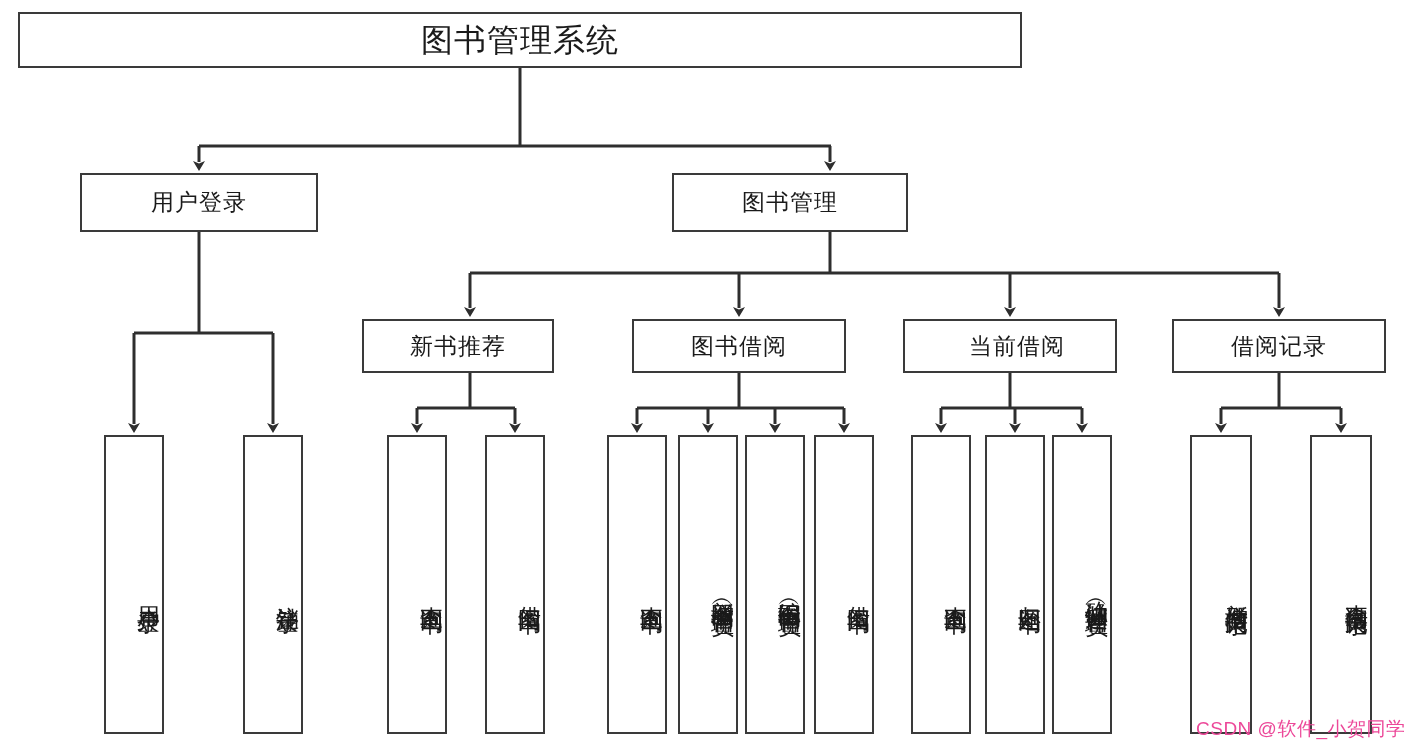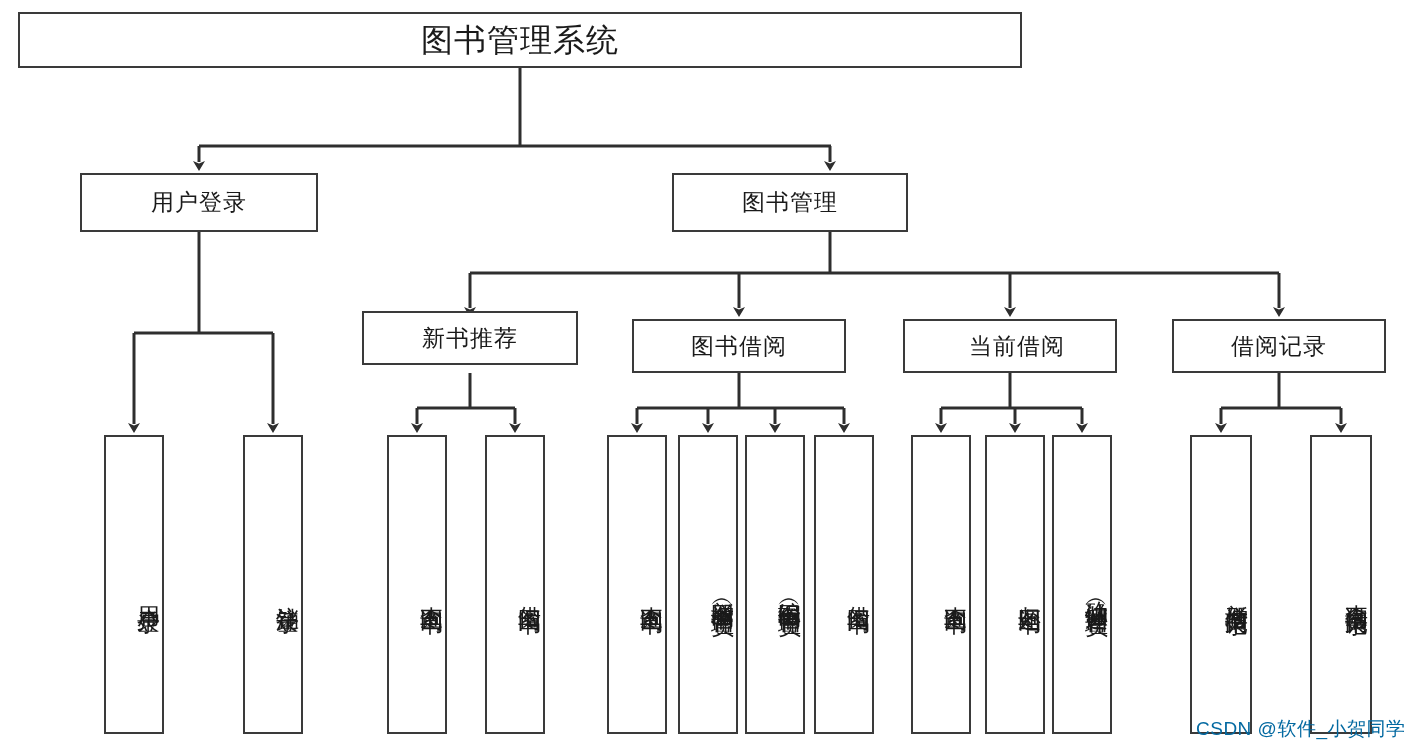--- a/index.html
+++ b/index.html
@@ -53,21 +53,21 @@
     padding-top: 14px;
   }
   .node.leaf .vtext {
     writing-mode: vertical-rl;
     text-orientation: upright;
     white-space: nowrap;
   }
   .watermark {
     position: absolute;
     font-size: 19px;
-    color: #0369a1;
+    color: #ec4899;
     letter-spacing: 0.5px;
     white-space: nowrap;
   }
 </style>
 </head>
 <body>
 
 <div id="canvas">
 
   <svg class="wires" viewBox="0 0 1405 747" xmlns="http://www.w3.org/2000/svg">
@@ -124,21 +124,21 @@
     <span>图书管理系统</span>
   </div>
 
   <div class="node horiz" style="left:80px; top:173px; width:238px; height:59px;">
     <span>用户登录</span>
   </div>
   <div class="node horiz" style="left:672px; top:173px; width:236px; height:59px;">
     <span>图书管理</span>
   </div>
 
-  <div class="node horiz" style="left:362px; top:311px; width:216px; height:54px;">
+  <div class="node horiz" style="left:362px; top:319px; width:192px; height:54px;">
     <span>新书推荐</span>
   </div>
   <div class="node horiz" style="left:632px; top:319px; width:214px; height:54px;">
     <span>图书借阅</span>
   </div>
   <div class="node horiz" style="left:903px; top:319px; width:214px; height:54px;padding-left:14px;">
     <span>当前借阅</span>
   </div>
   <div class="node horiz" style="left:1172px; top:319px; width:214px; height:54px;">
     <span>借阅记录</span>

